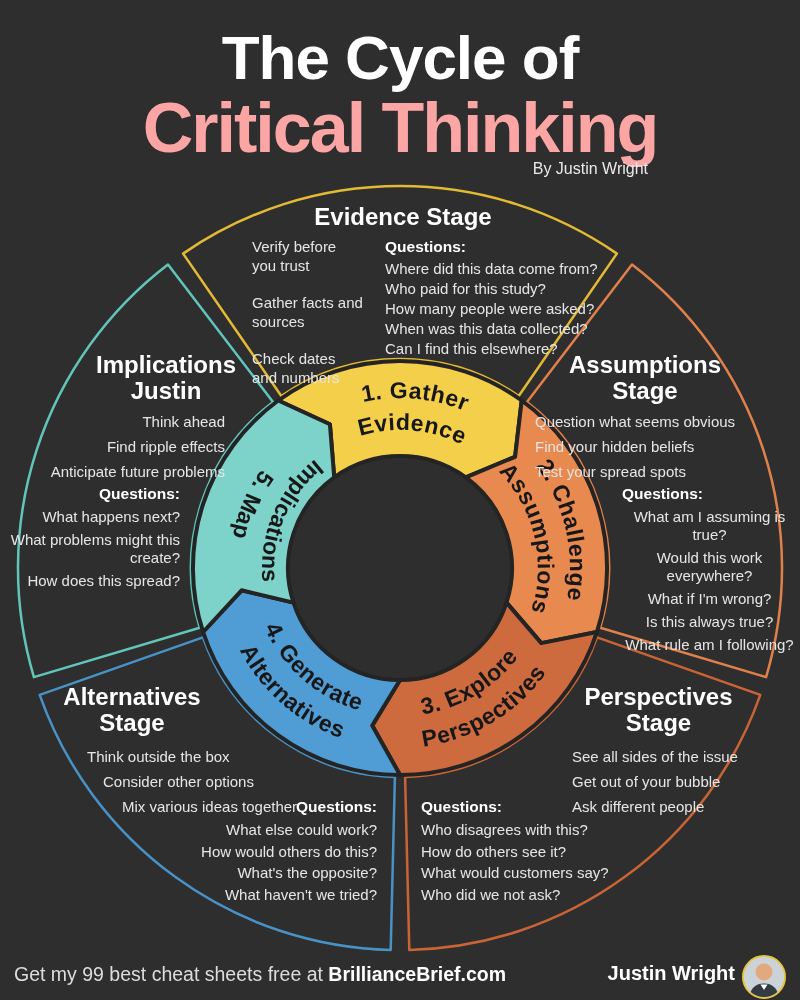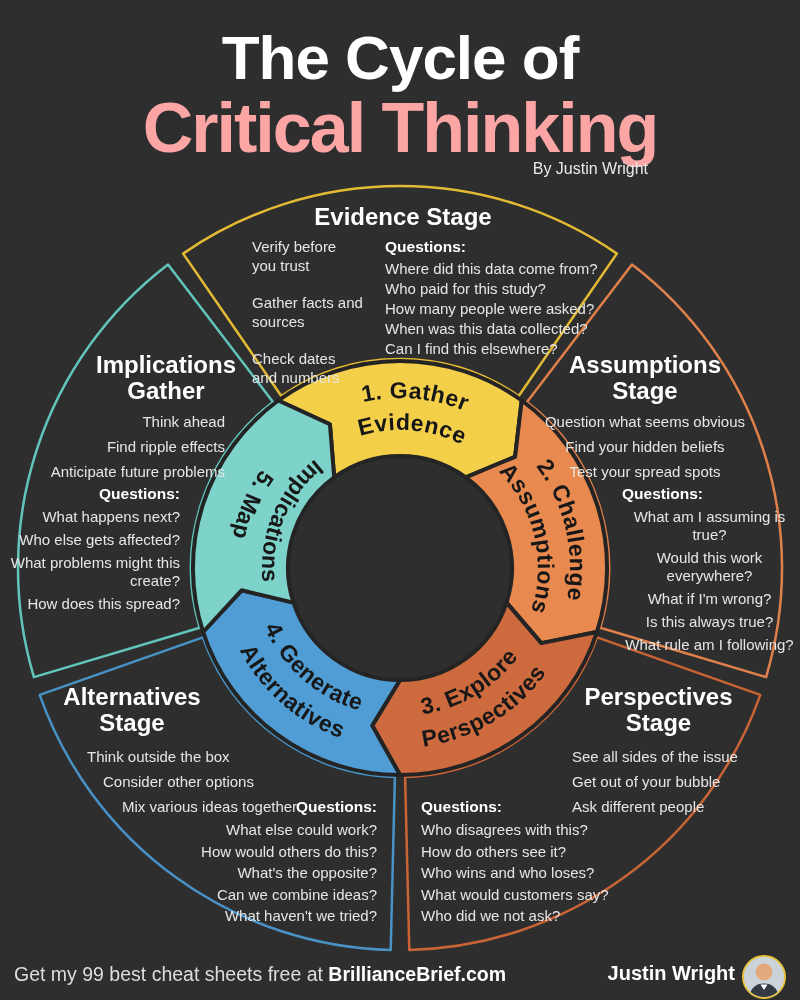--- a/index.html
+++ b/index.html
@@ -22,21 +22,21 @@
   .q-title{color:#ffffff;font-weight:700;font-size:15.5px;margin-bottom:5px;}
   
   .ev-heading{left:300px;top:204px;width:206px;}
   .ev-bullets{left:252px;top:237px;width:112px;}
   .ev-bullets div{line-height:19px;margin-bottom:18px;}
   .ev-questions{left:385px;top:238px;width:260px;}
   .ev-questions .q-title{margin-bottom:4px;}
   .ev-questions .q-item{margin-bottom:2.5px;line-height:17.5px;}
   
   .as-heading{left:565px;top:352px;width:160px;}
-  .as-bullets{left:535px;top:413px;width:220px;text-align:center;}
+  .as-bullets{left:535px;top:413px;width:220px;text-align:left;}
   .as-bullets div{margin-bottom:7px;}
   .as-questions{left:622px;top:485px;width:175px;}
   .as-questions .q-item{margin-bottom:5px;text-align:center;}
   
   .im-heading{left:86px;top:352px;width:160px;}
   .im-bullets{right:575px;top:413px;width:230px;text-align:right;}
   .im-bullets div{margin-bottom:7px;}
   .im-questions{right:620px;top:485px;width:178px;text-align:right;}
   .im-questions .q-item{margin-bottom:5px;}
   
@@ -155,61 +155,58 @@
 </div>
 <div class="abs as-questions">
   <div class="q-title">Questions:</div>
   <div class="q-item">What am I assuming is true?</div>
   <div class="q-item">Would this work everywhere?</div>
   <div class="q-item">What if I'm wrong?</div>
   <div class="q-item">Is this always true?</div>
   <div class="q-item">What rule am I following?</div>
 </div>
 
-<div class="abs stage-heading im-heading">Implications Gather</div>
+<div class="abs stage-heading im-heading">Implications Justin</div>
 <div class="abs bullets im-bullets">
   <div>Think ahead</div>
   <div>Find ripple effects</div>
   <div>Anticipate future problems</div>
 </div>
 <div class="abs im-questions">
   <div class="q-title">Questions:</div>
   <div class="q-item">What happens next?</div>
-  <div class="q-item">Who else gets affected?</div>
   <div class="q-item">What problems might this create?</div>
   <div class="q-item">How does this spread?</div>
 </div>
 
 <div class="abs stage-heading pe-heading">Perspectives Stage</div>
 <div class="abs bullets pe-bullets">
   <div>See all sides of the issue</div>
   <div>Get out of your bubble</div>
   <div>Ask different people</div>
 </div>
 <div class="abs pe-questions">
   <div class="q-title">Questions:</div>
   <div class="q-item">Who disagrees with this?</div>
   <div class="q-item">How do others see it?</div>
-  <div class="q-item">Who wins and who loses?</div>
   <div class="q-item">What would customers say?</div>
   <div class="q-item">Who did we not ask?</div>
 </div>
 
 <div class="abs stage-heading al-heading">Alternatives Stage</div>
 <div class="abs bullets al-bullets">
   <div>Think outside the box</div>
   <div class="ind1">Consider other options</div>
   <div class="ind2">Mix various ideas together</div>
 </div>
 <div class="abs al-questions">
   <div class="q-title">Questions:</div>
   <div class="q-item">What else could work?</div>
   <div class="q-item">How would others do this?</div>
   <div class="q-item">What's the opposite?</div>
-  <div class="q-item">Can we combine ideas?</div>
   <div class="q-item">What haven't we tried?</div>
 </div>
 
 <div class="abs footer-cta"><span>Get my 99 best cheat sheets free at </span><b>BrillianceBrief.com</b></div>
 <div class="abs footer-author">Justin Wright</div>
 <div class="abs avatar">
   <svg width="40" height="40" viewBox="0 0 40 40">
     <rect x="0" y="0" width="40" height="40" fill="#ccd3d8"></rect>
     <circle cx="20" cy="15" r="8.5" fill="#e2a87e"></circle>
     <path d="M5 41 Q7 26.5 20 26.5 Q33 26.5 35 41 Z" fill="#343a42"></path>

